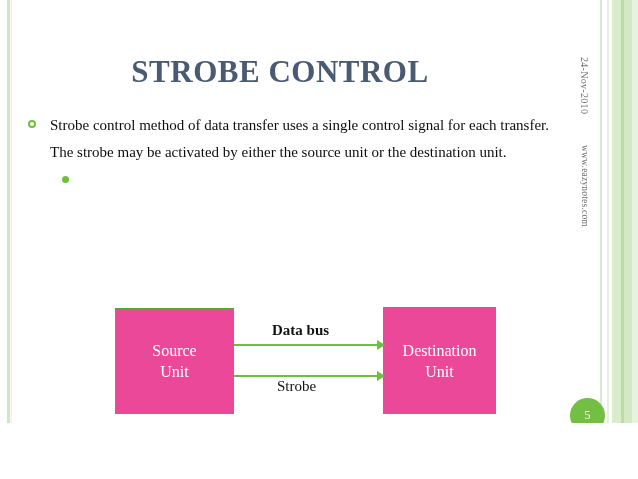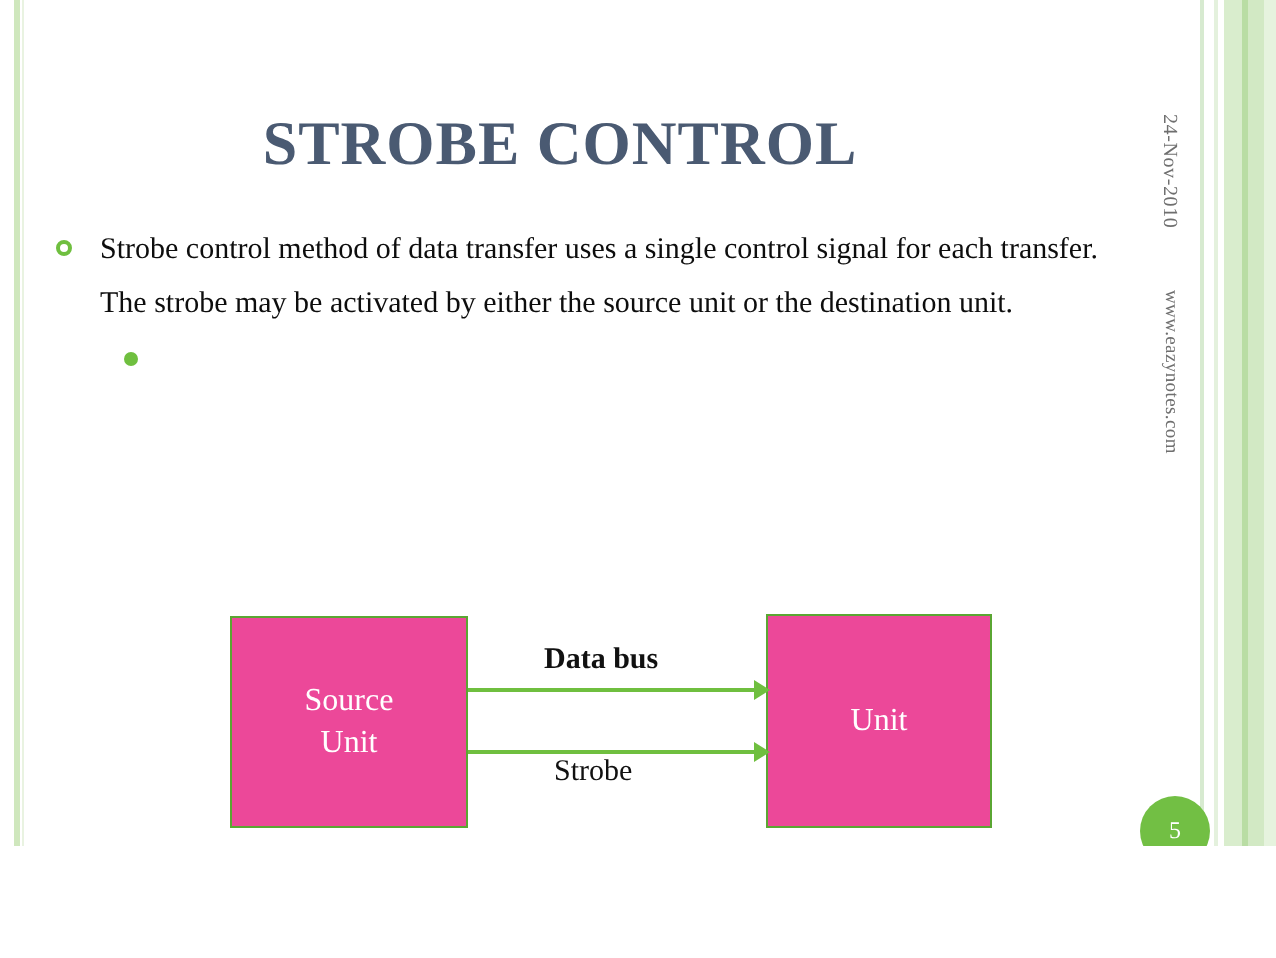--- a/index.html
+++ b/index.html
@@ -211,20 +211,21 @@
 
     <div class="unit-box box-source">
       <div>
         <div>Source</div>
         <div>Unit</div>
       </div>
     </div>
 
     <div class="unit-box box-destination">
       <div>
+        <div>Destination</div>
         <div>Unit</div>
       </div>
     </div>
 
     <div class="arrow-line arrow-1"></div>
     <div class="arrow-head head-1"></div>
     <div class="arrow-label label-databus">Data bus</div>
 
     <div class="arrow-line arrow-2"></div>
     <div class="arrow-head head-2"></div>

